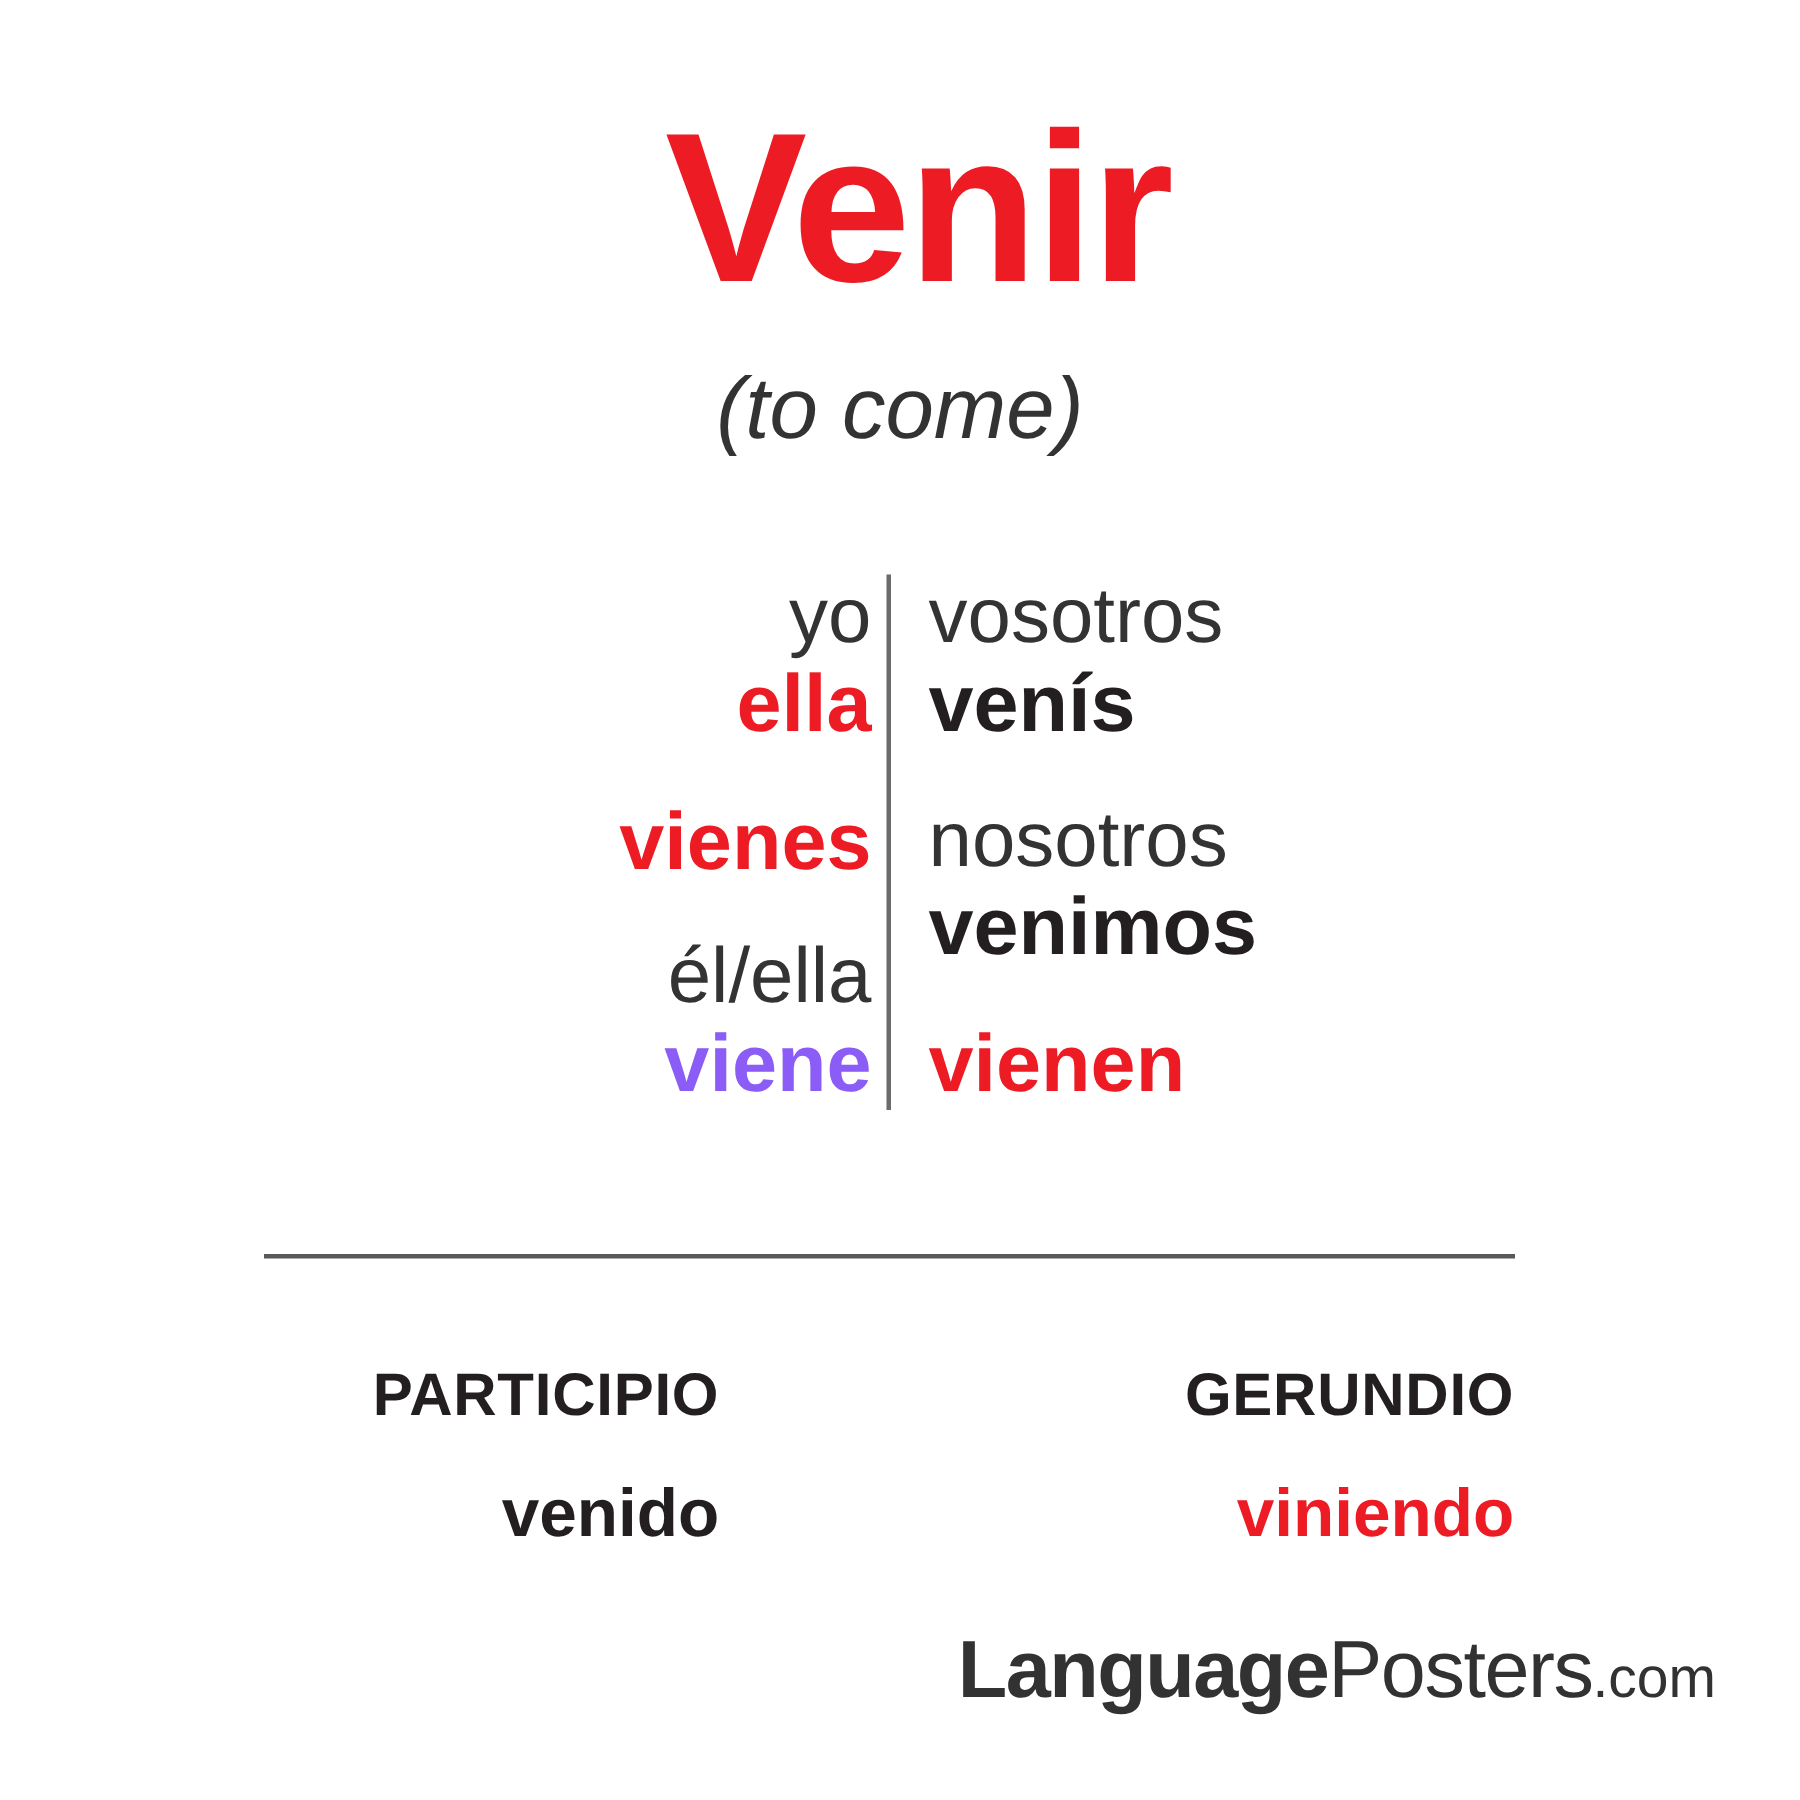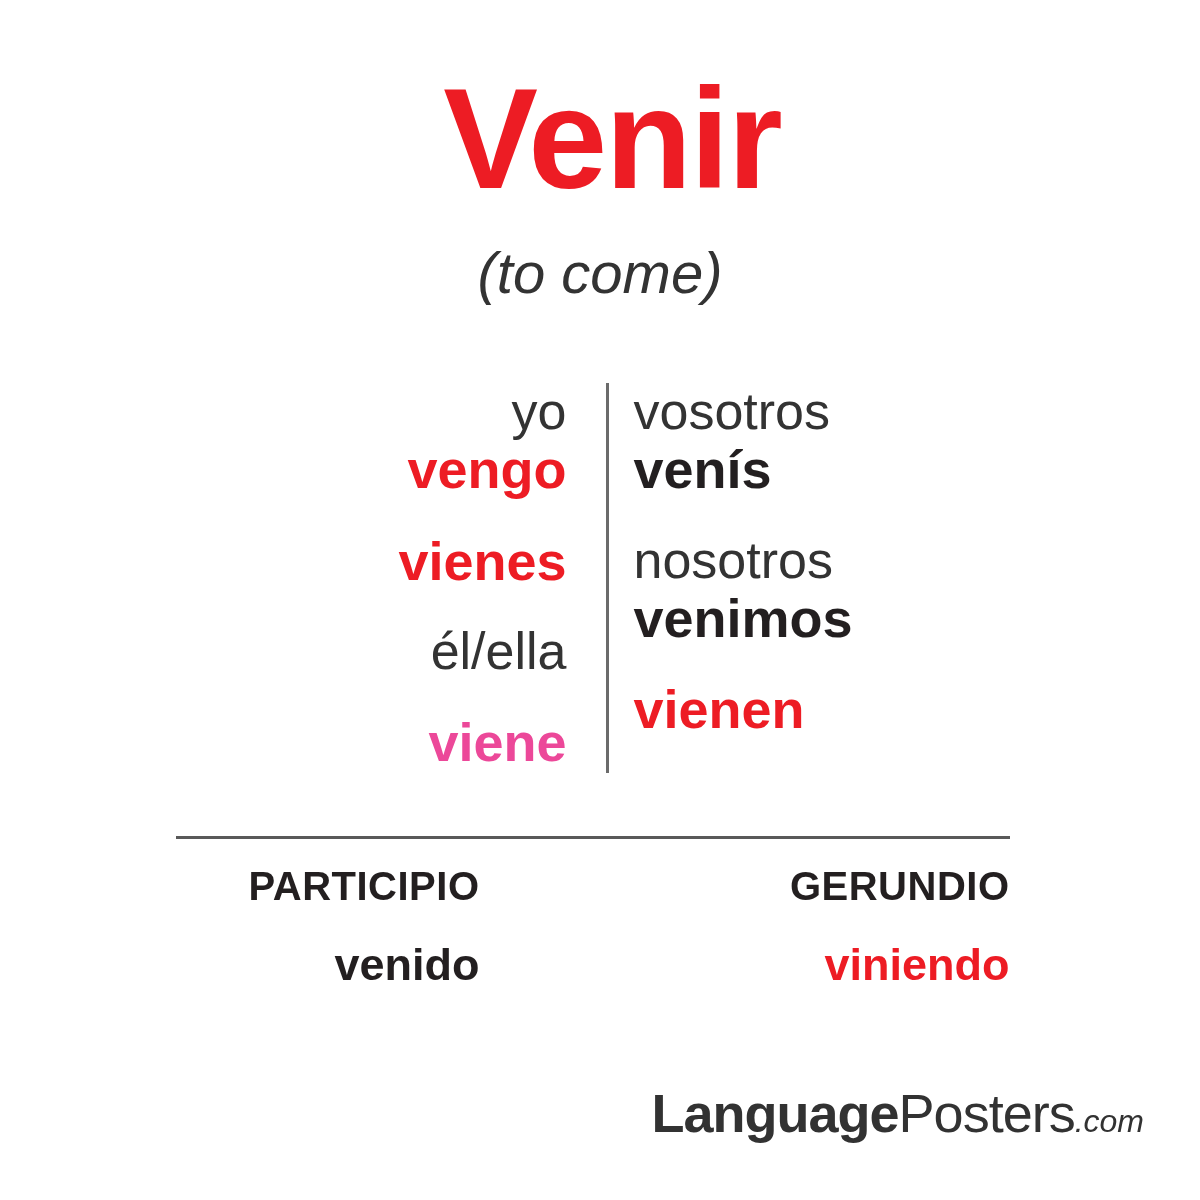--- a/index.html
+++ b/index.html
@@ -44,21 +44,21 @@
     width: 1200px;
     display: flex;
     justify-content: center;
     align-items: stretch;
   }
   .conj-col {
     width: 477px;
   }
   .conj-col.left {
     text-align: right;
-    padding-right: 39px;
+    padding-right: 10px;
   }
   .conj-col.right {
     text-align: left;
     padding-left: 25px;
   }
   .v-divider {
     width: 3px;
   }
   .conj-block {
     margin-bottom: 32px;
@@ -78,21 +78,21 @@
   }
   .h-divider {
     position: absolute;
     top: 836px;
     left: 176px;
     width: 834px;
     height: 3px;
   }
   .forms {
     position: absolute;
-    top: 864px;
+    top: 908px;
     left: 0;
     width: 1012px;
     display: flex;
     justify-content: center;
   }
   .forms .form-col {
     width: 477px;
   }
   .forms .form-col.left {
     text-align: right;
@@ -127,46 +127,45 @@
     font-size: 54px;
     font-weight: 700;
     letter-spacing: -1px;
   }
   .brand-regular {
     font-size: 54px;
     font-weight: 400;
     letter-spacing: -1px;
   }
   .brand-tld {
-    font-size: 32px;
-    font-weight: 400;
-    font-style: italic;
+    font-size: 38px;
+    font-weight: 400;
   }
 </style>
 </head>
 <body>
 
 <div class="poster">
 
   <div class="title" style="color: rgb(237, 28, 36);">Venir</div>
 
   <div class="subtitle" style="color: rgb(51, 51, 51);">(to come)</div>
 
   <div class="conj-table">
     <div class="conj-col left">
       <div class="conj-block">
         <div class="pronoun" style="color: rgb(51, 51, 51);">yo</div>
-        <div class="verb" style="color: rgb(237, 28, 36);">vengo</div>
+        <div class="verb" style="color: rgb(237, 28, 36);">ella</div>
       </div>
       <div class="conj-block">
         <div class="verb" style="color: rgb(237, 28, 36);">vienes</div>
       </div>
       <div class="conj-block">
         <div class="pronoun" style="color: rgb(51, 51, 51);">él/ella</div>
-        <div class="verb" style="color: #ec4899; margin-top: 33px;">viene</div>
+        <div class="verb" style="color: #8b5cf6;">viene</div>
       </div>
     </div>
 
     <div class="v-divider" style="background: rgb(107, 107, 107);"></div>
 
     <div class="conj-col right">
       <div class="conj-block">
         <div class="pronoun" style="color: rgb(51, 51, 51);">vosotros</div>
         <div class="verb" style="color: rgb(35, 31, 32);">venís</div>
       </div>

